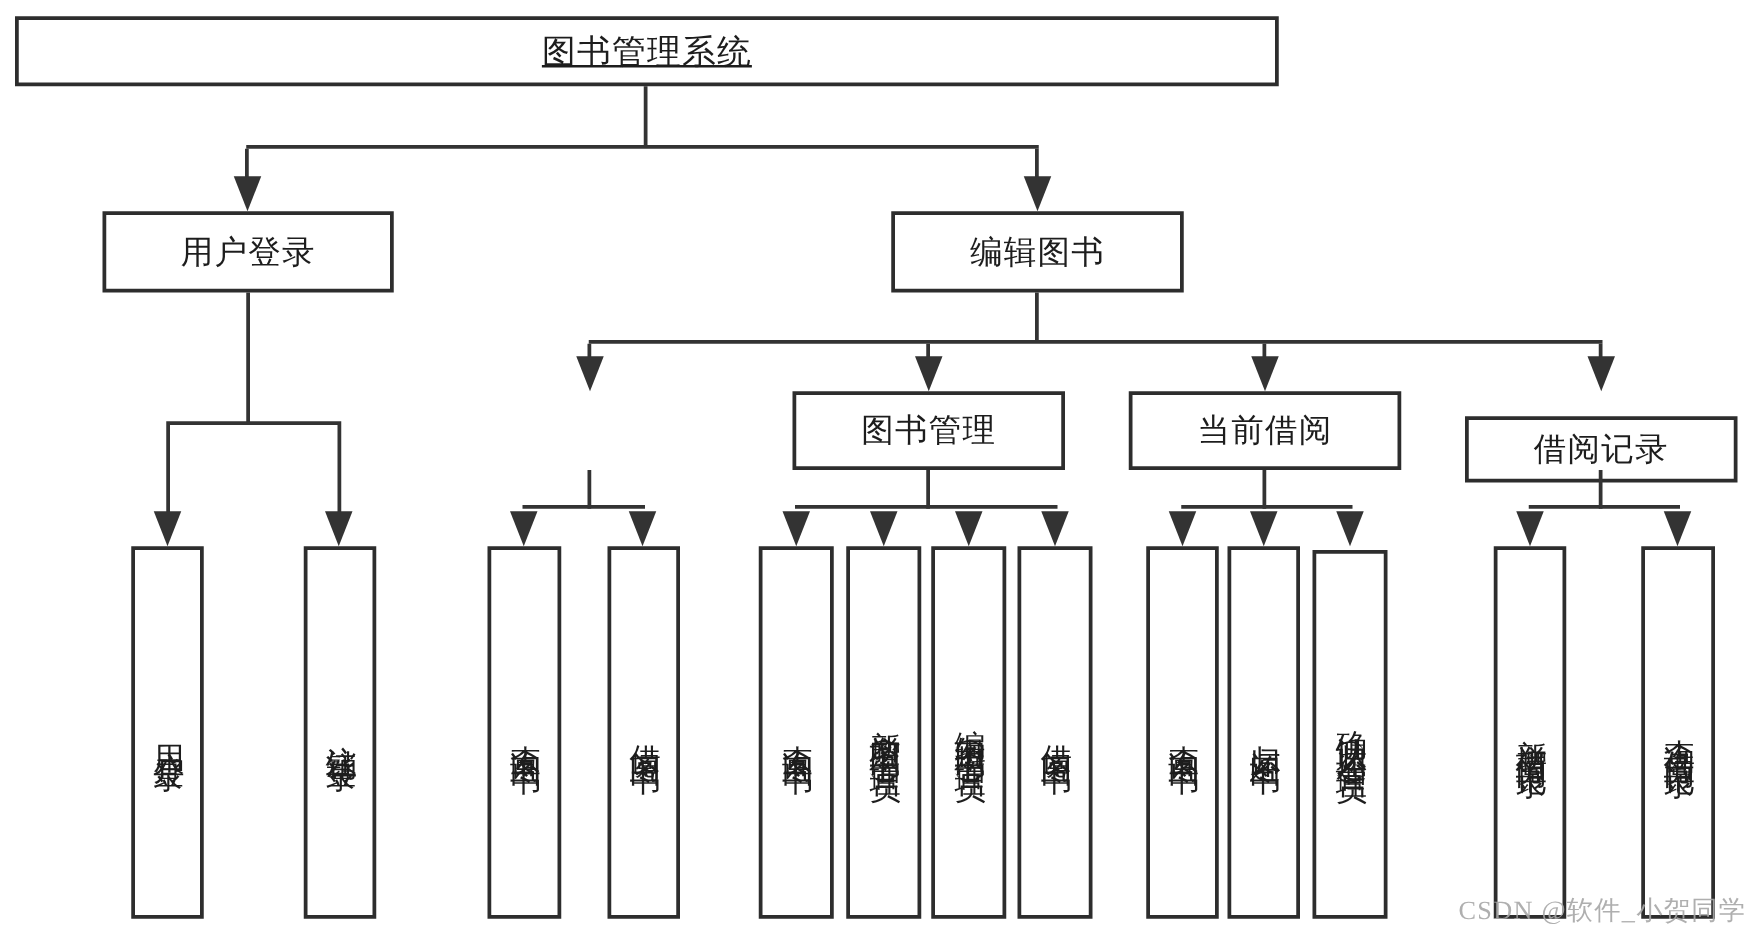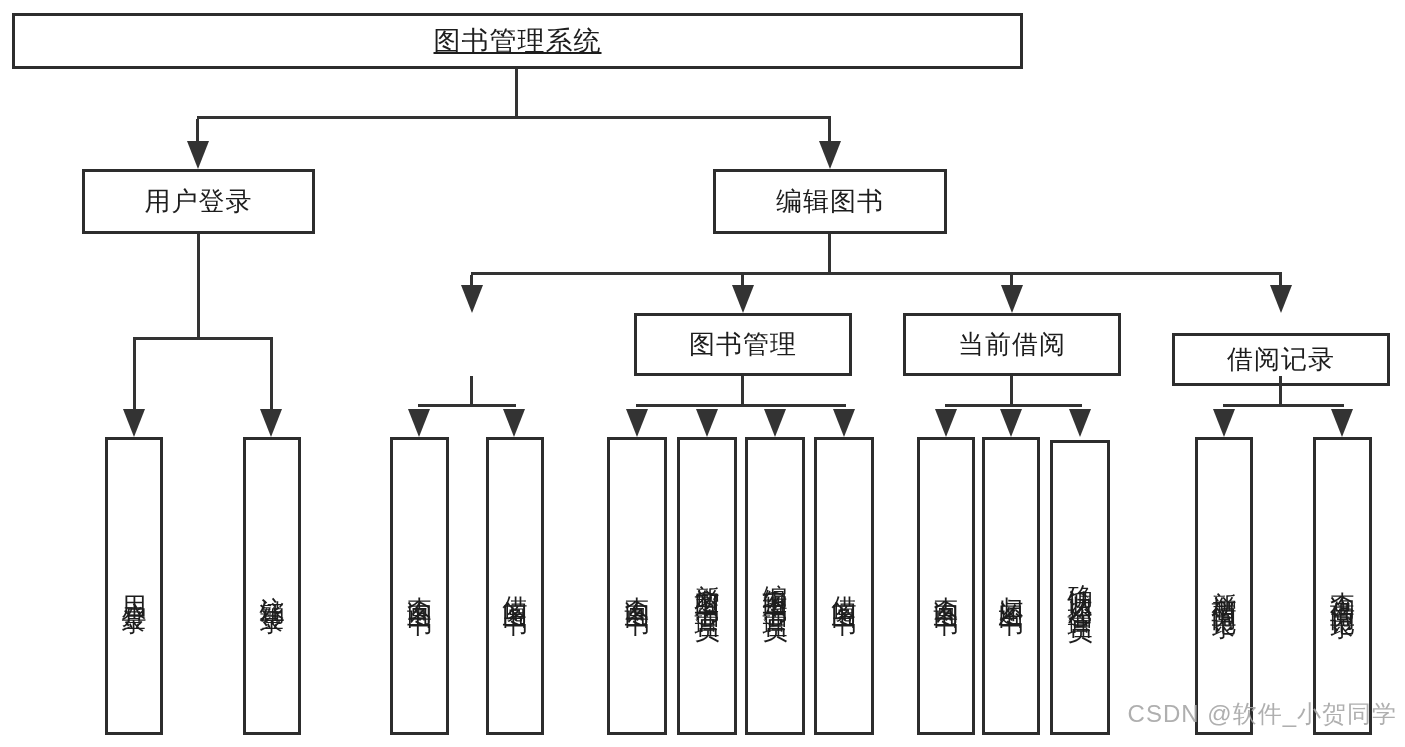--- a/index.html
+++ b/index.html
@@ -41,27 +41,28 @@
   .arw {
     position: absolute;
     width: 0;
     height: 0;
     border-left: 11px solid transparent;
     border-right: 11px solid transparent;
     border-top: 28px solid #333333;
   }
   .watermark {
     position: absolute;
-    top: 698px;
+    top: 714px;
     right: 8px;
-    font-size: 24px;
+    font-size: 21px;
     letter-spacing: 1px;
     color: rgba(166, 166, 166, 0.9);
     z-index: 5;
     white-space: nowrap;
+    font-family: Liberation Serif, serif;
   }
 </style>
 </head>
 <body>
 
 <div class="canvas">
 
   <div class="box" style="left:12px; top:13px; width:1011px; height:56px;">
     <span class="root-label">图书管理系统</span>
   </div>

